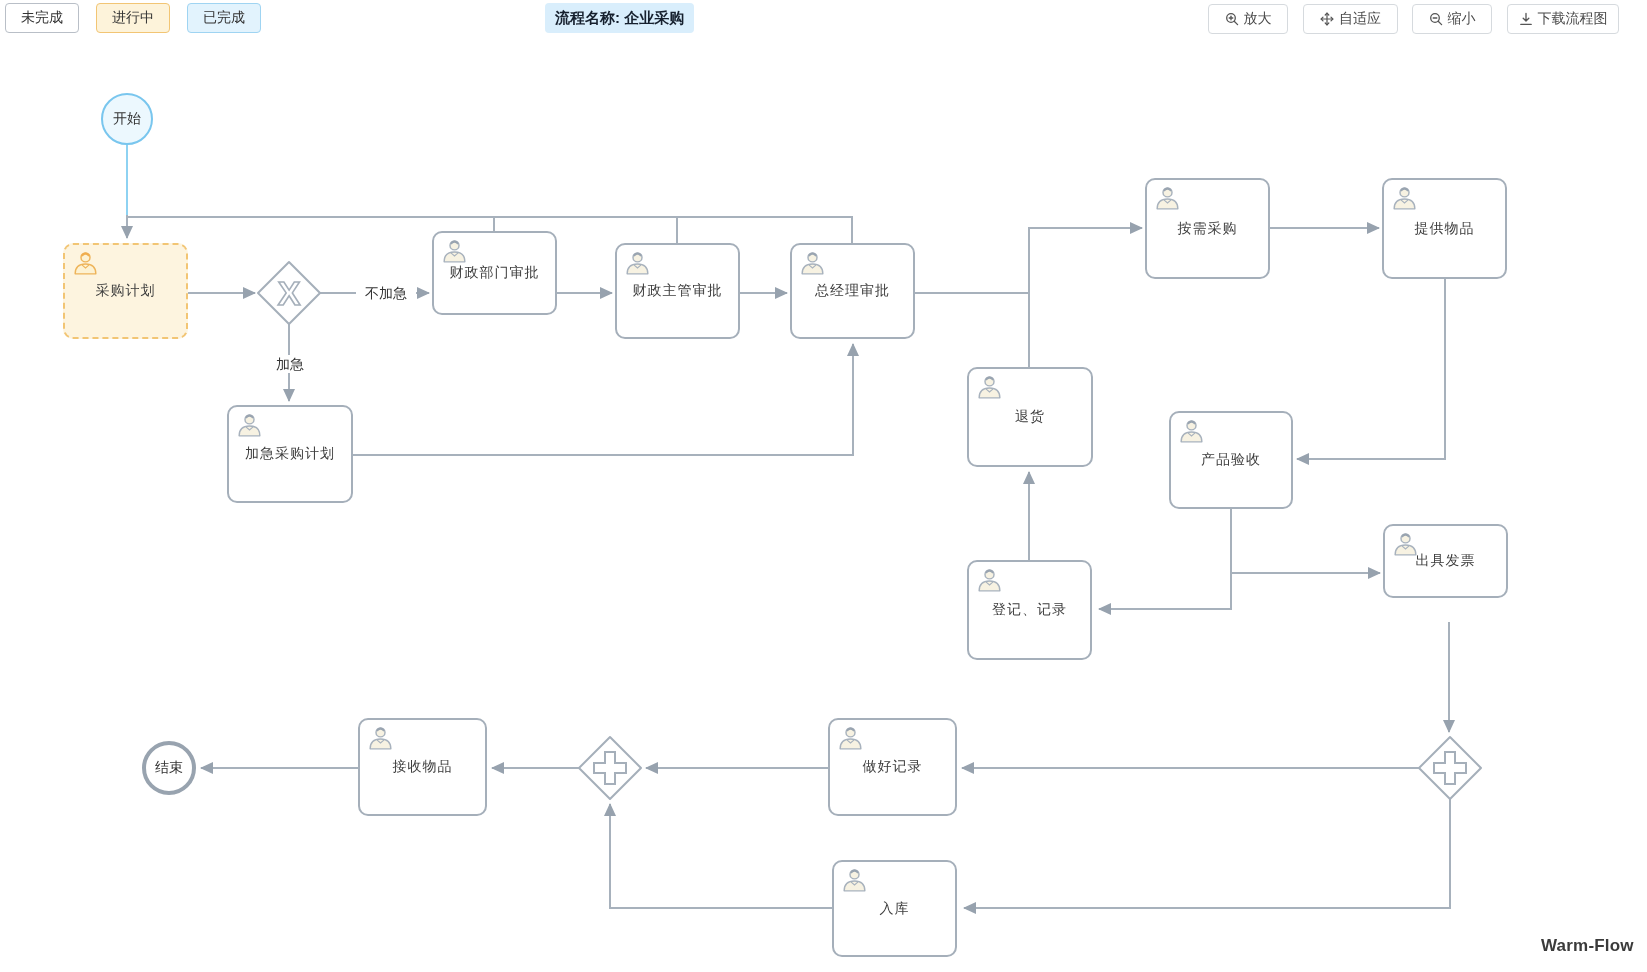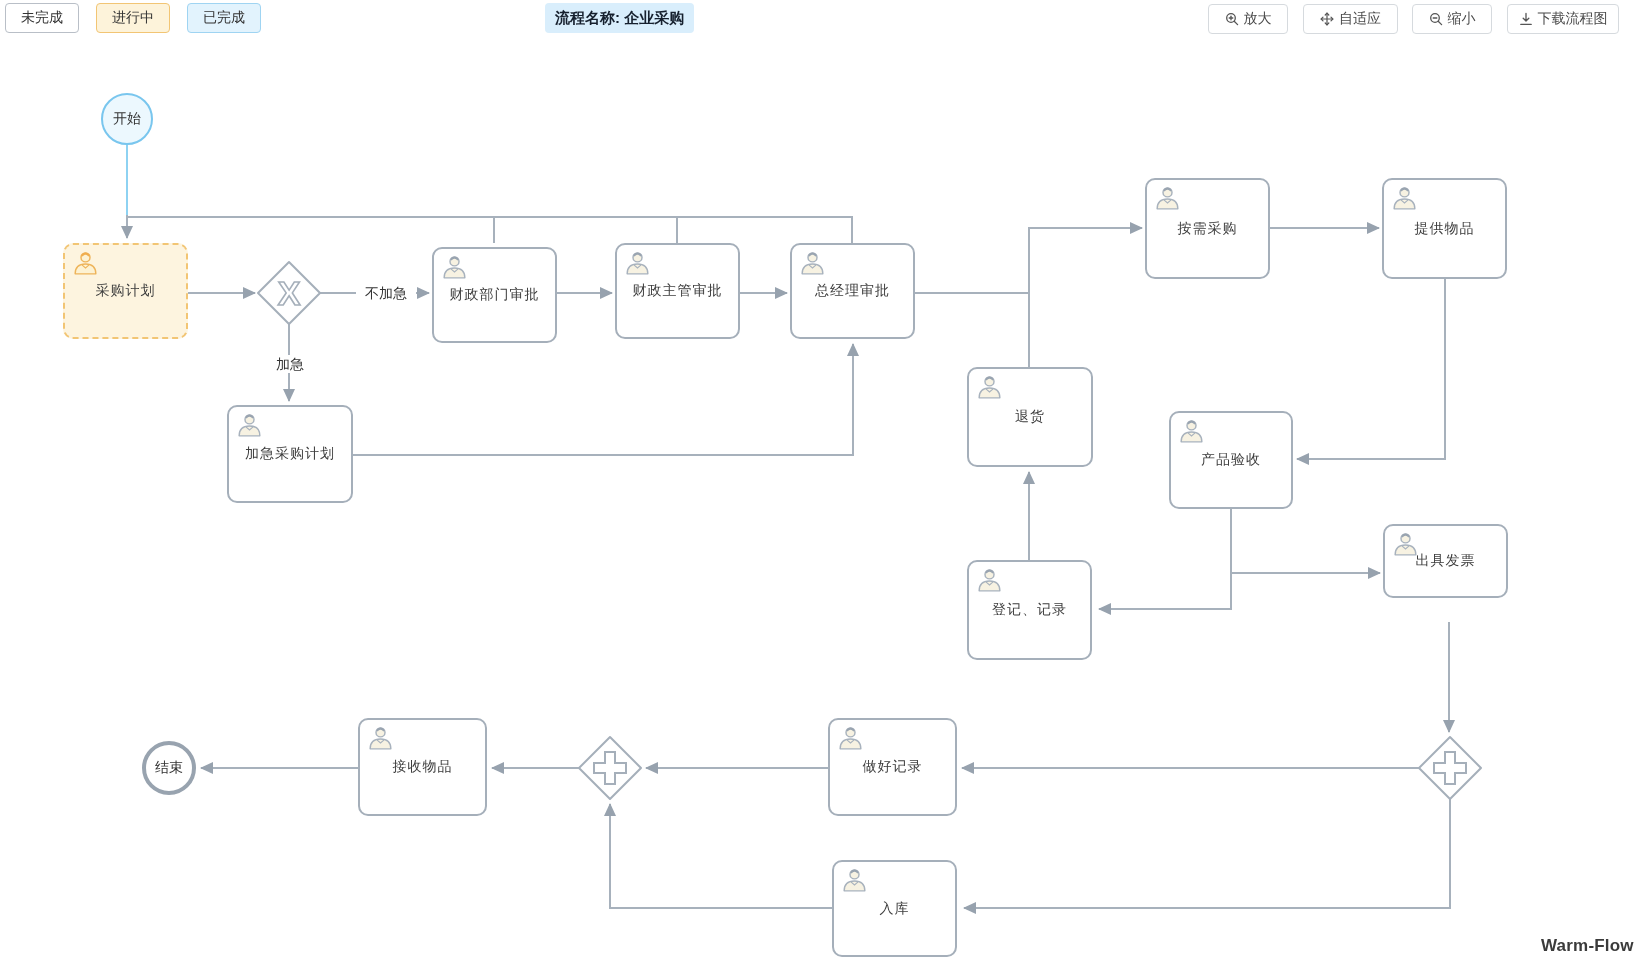--- a/index.html
+++ b/index.html
@@ -178,21 +178,21 @@
   <div class="event end" style="left:142px;top:741px;width:54px;height:54px">
     <span>结束</span>
   </div>
 
   <div class="node active" style="left:63px;top:243px;width:125px;height:96px">
     <svg class="uicon">
         <use href="#icon-user"></use>
       </svg>
     <span class="nlabel">采购计划</span>
   </div>
-  <div class="node" style="left:432px;top:247px;width:125px;height:96px">
+  <div class="node" style="left:432px;top:231px;width:125px;height:84px">
     <svg class="uicon">
         <use href="#icon-user"></use>
       </svg>
     <span class="nlabel">财政部门审批</span>
   </div>
   <div class="node" style="left:615px;top:243px;width:125px;height:96px">
     <svg class="uicon">
         <use href="#icon-user"></use>
       </svg>
     <span class="nlabel">财政主管审批</span>

